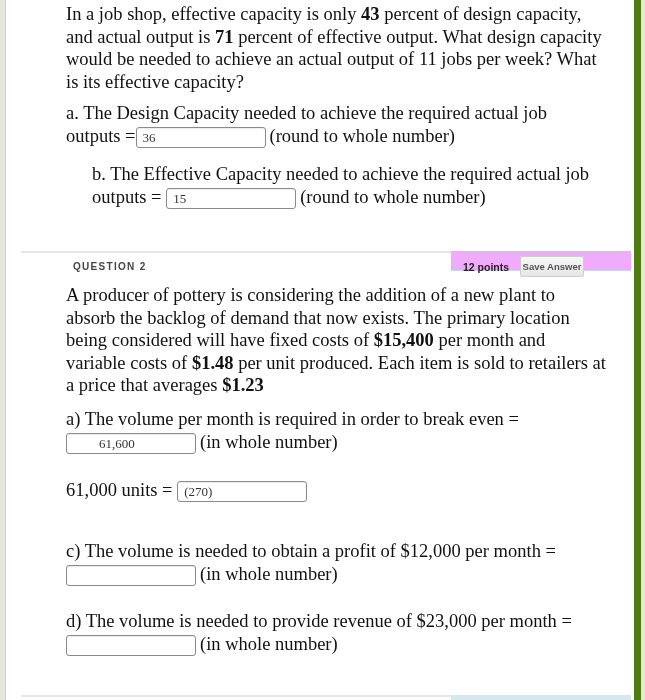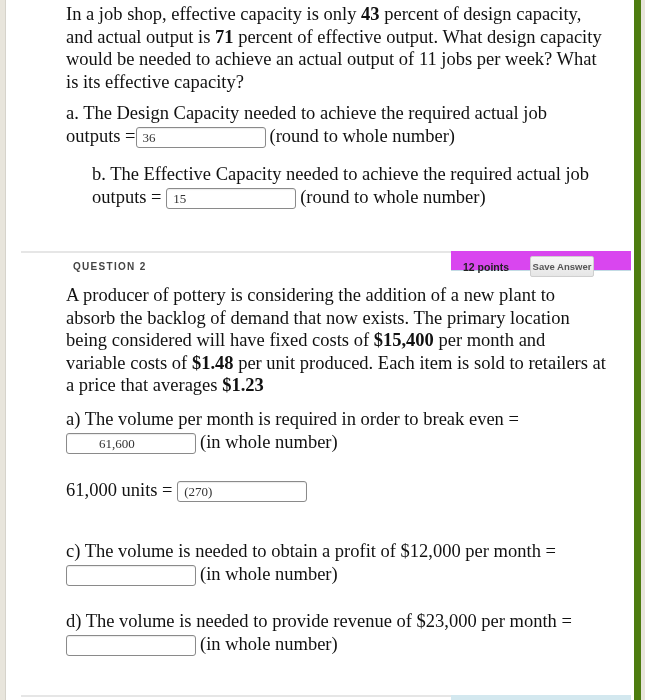--- a/index.html
+++ b/index.html
@@ -55,34 +55,34 @@
       font-weight: bold;
       font-size: 10px;
       letter-spacing: 1.3px;
       color: #444;
       margin-left: 15px;
     }
     .points-panel {
       position: absolute;
       right: 0; top: -2px;
       width: 180px; height: 20px;
-      background: #d946ef;
+      background: #f0abfc;
       border-bottom: 1px solid #c3dbe4;
     }
     .points-text {
       position: absolute;
       left: 12px; top: 10px;
       font-family: "Liberation Sans", sans-serif;
       font-weight: bold;
       font-size: 10.5px;
       color: #222;
     }
     .save-btn {
       position: absolute;
-      left: 79px; top: 5px;
+      left: 69px; top: 5px;
       width: 64px; height: 21px;
       background: linear-gradient(#f7f7f7, #e6e6e6);
       border: 1px solid #cfcfcf;
       border-radius: 2px;
       font-family: "Liberation Sans", sans-serif;
       font-weight: bold;
       font-size: 9.5px;
       color: #555;
       text-align: center;
       line-height: 19px;

